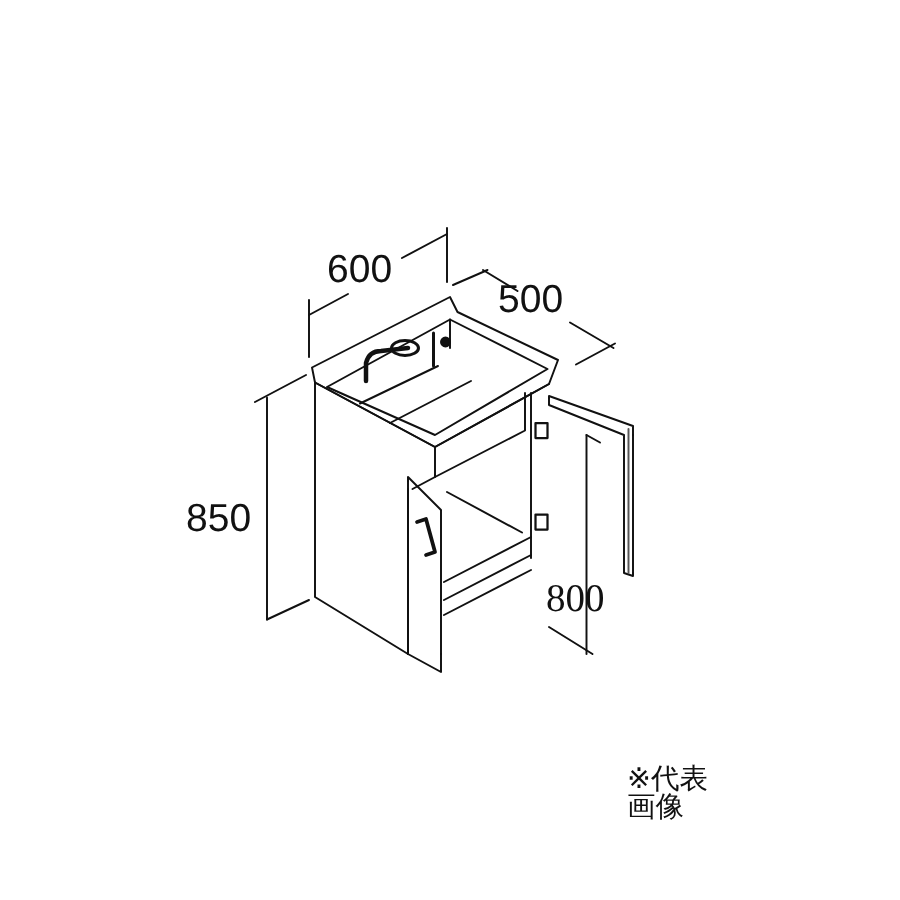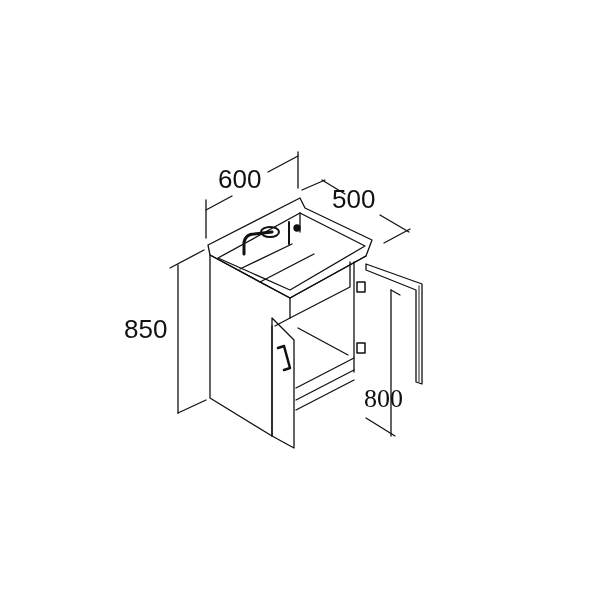--- a/index.html
+++ b/index.html
@@ -78,15 +78,16 @@
         <polygon points="366,264 422,284 422,384 416,382 416,290 366,270" stroke="#111"></polygon>
         <line x1="419" y1="286" x2="419" y2="382" stroke="#555"></line>
         <rect x="357" y="282" width="8" height="10" stroke-width="1.5"></rect>
         <rect x="357" y="343" width="8" height="10" stroke-width="1.5"></rect>
       </g>
     </g>
   </svg>
 
   <div class="dim" style="left:218px; top:166px;">600</div>
   <div class="dim" style="left:332px; top:186px;">500</div>
-  <div class="dim" style="left:124px; top:316px;">850</div>
+  <div class="dim" style="left:124px; top:332px;">850</div>
   <div class="dim" style="left:364px; top:386px;font-family:Liberation Serif, serif;">800</div>
+  <div class="note" style="left:418px; top:510px;">※代表画像</div>
 </div>
 
 </body></html>

